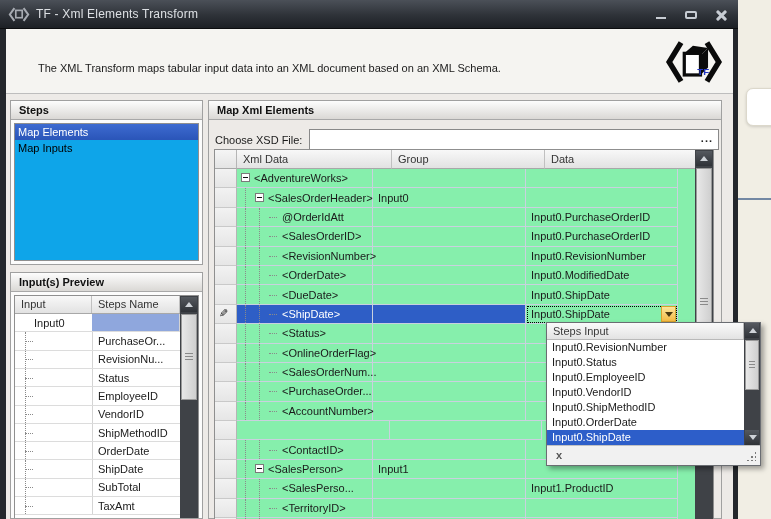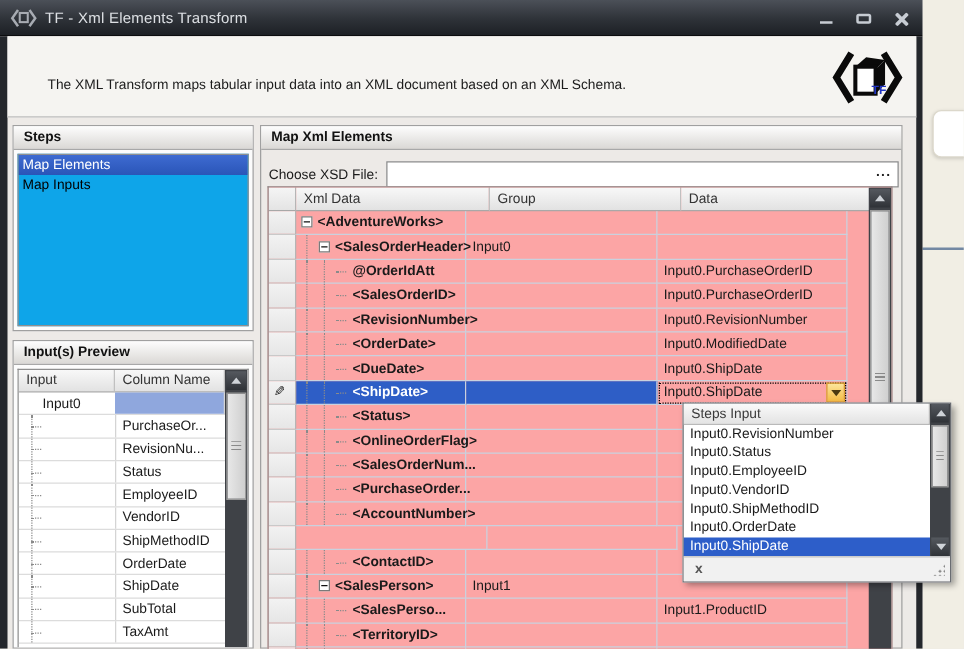--- a/index.html
+++ b/index.html
@@ -74,31 +74,31 @@
     background:repeating-linear-gradient(#8a8a8a 0 1px, transparent 1px 3px); }
   .lgrid .vscroll { right:0; top:0; bottom:0; }
 
   
   .map-panel { left:208px; top:100px; width:514px; height:419px; overflow:visible; background:#edeae7; }
   .xsd-label { position:absolute; left:6px; top:33px; }
   .xsd-box { position:absolute; left:100px; top:28px; width:410px; height:21px; background:#fff; border:1px solid #898989; }
   .xsd-input { position:absolute; left:2px; top:1px; width:380px; height:17px; border:none; outline:none; font:inherit; background:transparent; }
   .browse { position:absolute; right:5px; top:2px; color:#222; letter-spacing:1px; font-weight:bold; cursor:default; }
 
-  .rgrid { position:absolute; left:5px; top:48px; width:500px; height:371px; background:#fca5a5; border:1px solid #8f8f8f; border-bottom:none; overflow:hidden; }
+  .rgrid { position:absolute; left:5px; top:48px; width:500px; height:371px; background:#86efac; border:1px solid #8f8f8f; border-bottom:none; overflow:hidden; }
   .rgrid-header { display:flex; height:19px; }
   .rh-corner { width:22px; background:linear-gradient(#f5f5f5,#e4e4e4); border-right:1px solid #b5b5b5; border-bottom:1px solid #a8a8a8; }
   .rh-cell { line-height:18px; padding-left:6px; color:#333; background:linear-gradient(#f8f8f8,#e2e2e2); border-right:1px solid #c0c0c0; border-bottom:1px solid #a8a8a8; }
   .rh-xml { width:155px; } .rh-group { width:153px; } .rh-data { width:152px; }
   .grid-row { display:flex; height:19.4px; }
   .rowhdr { position:relative; width:22px; background:linear-gradient(#f2f2f2,#e6e6e6); border-right:1px solid #b5b5b5; border-bottom:1px solid #c9c9c9; }
   .pencil { display:none; position:absolute; left:4px; top:2px; font-size:11px; color:#222; transform:scaleX(-1); }
   .grid-row.editing .pencil { display:block; }
   .cell { position:relative; border-right:1px solid #c9d1de; border-bottom:1px solid #c9d1de; }
-  .xml-cell { width:136px;font-weight:bold; } .group-cell { width:153px; } .data-cell { width:152px; }
+  .xml-cell { width:136px; } .group-cell { width:153px; } .data-cell { width:152px; }
   .cell .txt { position:absolute; left:5px; top:50%; transform:translateY(-50%); white-space:nowrap; }
   .xml-cell .guide { position:absolute; top:0; bottom:0; border-left:1px dotted #8a8a8a; }
   .xml-cell .leafdash { position:absolute; top:50%; width:8px; border-top:1px dotted #8a8a8a; }
   .xml-cell .expander { position:absolute; top:50%; margin-top:-5px; width:9px; height:9px; background:#fff; border:1px solid #7a7a7a; }
   .xml-cell .expander::after { content:""; position:absolute; left:1px; top:3px; width:5px; height:1px; background:#111; }
   .grid-row.sel .xml-cell, .grid-row.sel .group-cell { background:#2e5ec6; }
   .grid-row.sel .xml-cell .txt, .grid-row.sel .group-cell .txt { color:#fff; }
   .grid-row.sel .data-cell { outline:1px dotted #000; outline-offset:-2px; }
   .combo-btn { display:none; position:absolute; right:1px; top:1px; bottom:1px; width:15px;
     background:linear-gradient(#fce59b,#f3bb45); border:1px solid #d8a12c; }
@@ -168,21 +168,21 @@
         <div class="step-item sel"><span class="txt">Map Elements</span></div>
         <div class="step-item"><span class="txt">Map Inputs</span></div>
       </div>
   </div>
 
   <div class="panel inputs-panel">
     <div class="panel-header">Input(s) Preview</div>
     <div class="lgrid">
       <div class="lgrid-header">
         <div class="lh-cell lh-input">Input</div>
-        <div class="lh-cell lh-name">Column Name</div>
+        <div class="lh-cell lh-name">Steps Name</div>
       </div>
       <div class="lrow-root">
         <span class="xml-cell expander" style="left:6px"></span>
         <span class="lroot-label">Input0</span>
         <span class="lroot-cell-sel"></span>
       </div>
       <div>
           <div class="lrow">
     <span class="guide"></span>
     <span class="dash"></span>

